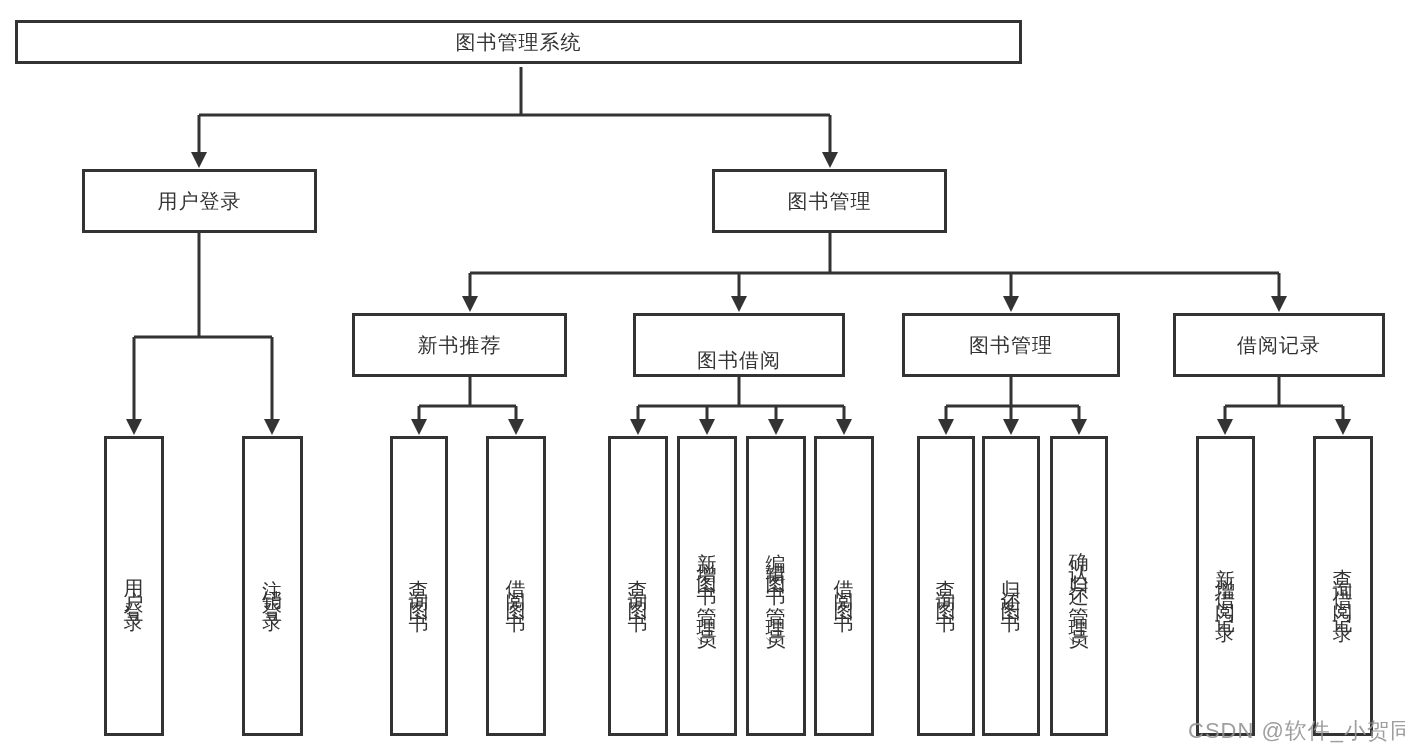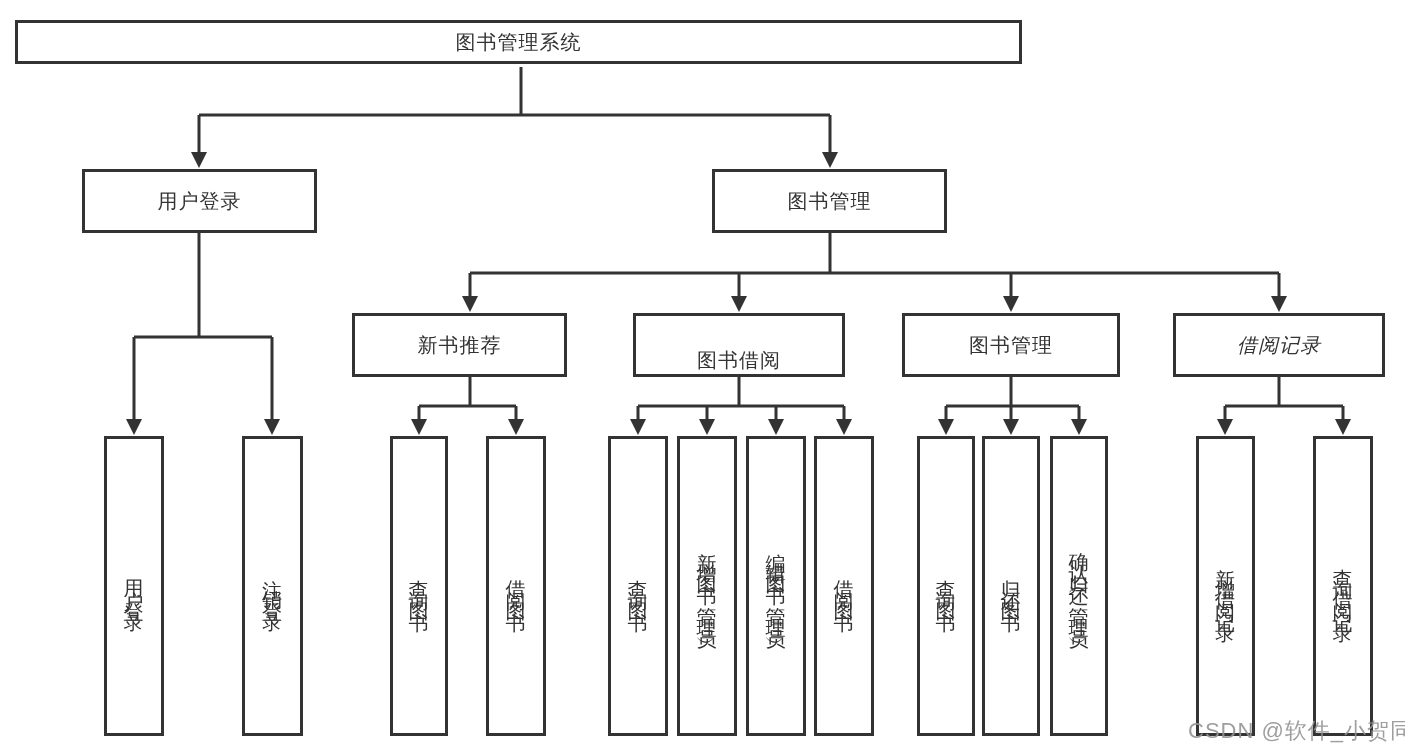--- a/index.html
+++ b/index.html
@@ -112,21 +112,21 @@
 
   <div class="node" style="left:352px; top:313px; width:215px; height:64px;">
     <span>新书推荐</span>
   </div>
   <div class="node" style="left:633px; top:313px; width:212px; height:64px;align-items:flex-end;">
     <span>图书借阅</span>
   </div>
   <div class="node" style="left:902px; top:313px; width:218px; height:64px;">
     <span>图书管理</span>
   </div>
-  <div class="node" style="left:1173px; top:313px; width:212px; height:64px;font-style:italic;">
+  <div class="node" style="left:1173px; top:313px; width:212px; height:64px;">
     <span>借阅记录</span>
   </div>
 
   <div class="node leaf" style="left:104px; top:436px; width:60px; height:300px;">
     <span class="vtext">用户登录</span>
   </div>
   <div class="node leaf" style="left:242px; top:436px; width:61px; height:300px;">
     <span class="vtext">注销登录</span>
   </div>
 

